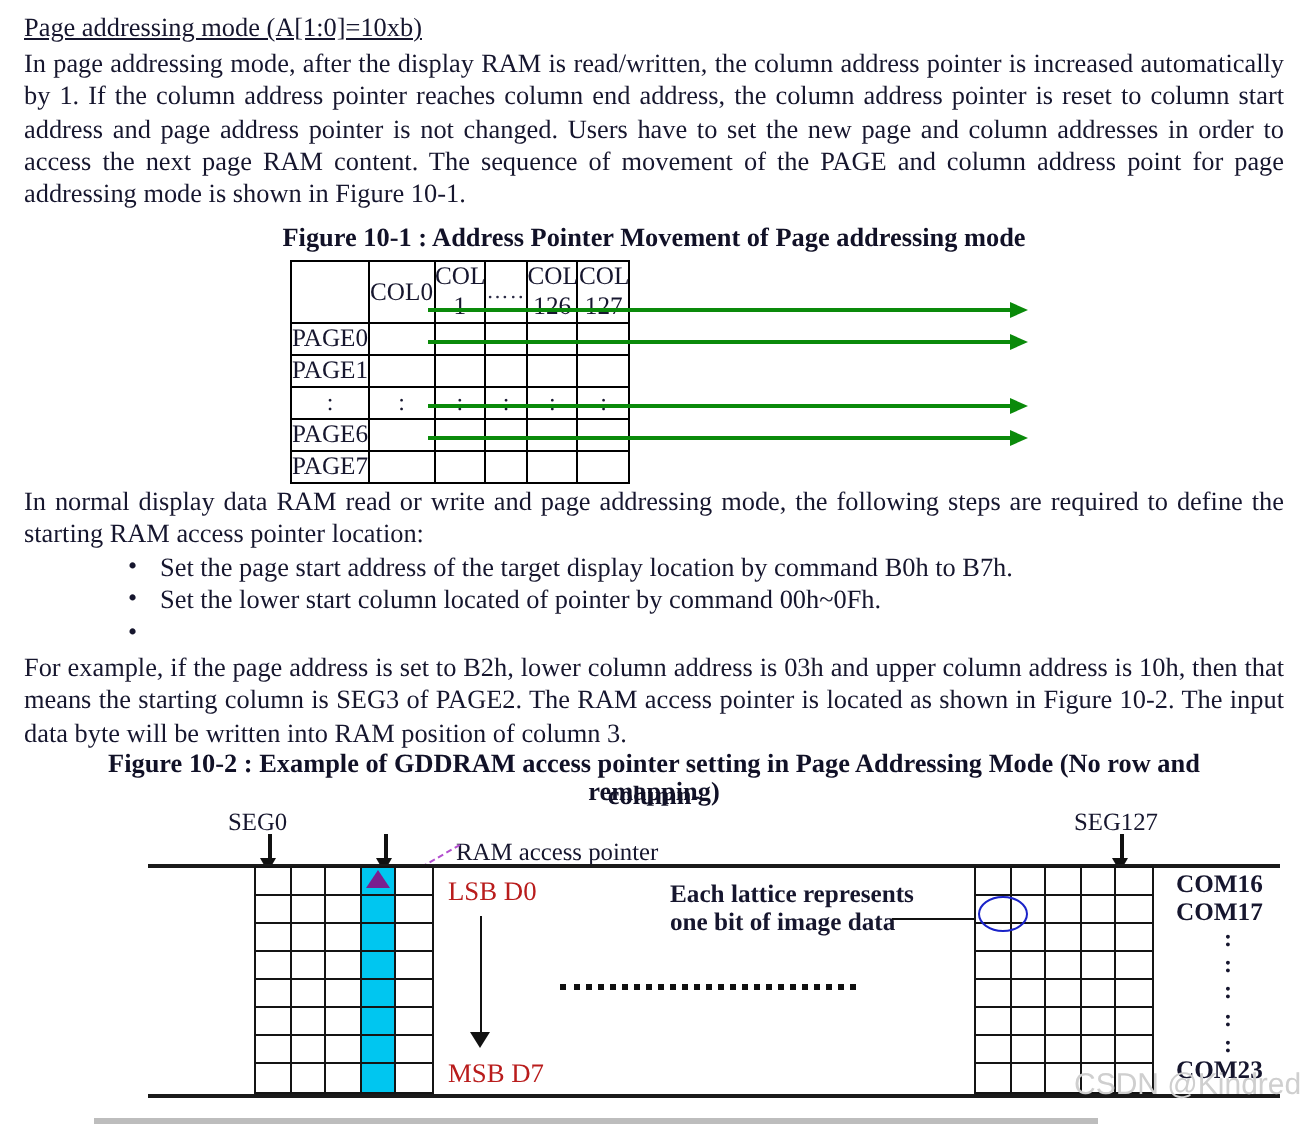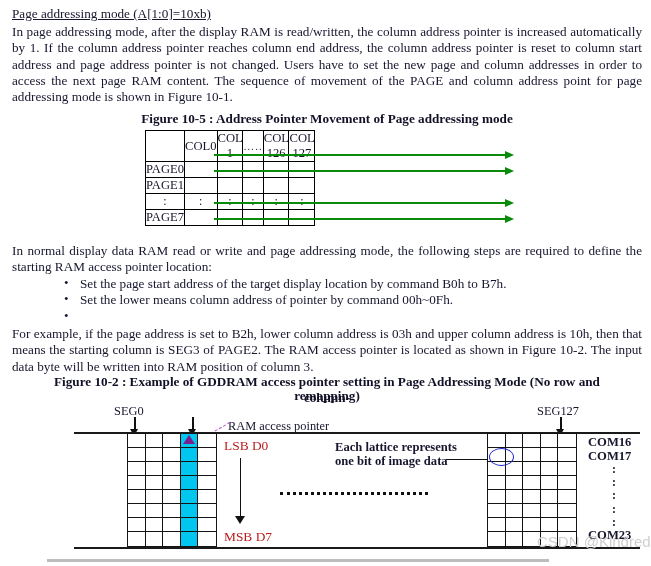--- a/index.html
+++ b/index.html
@@ -292,21 +292,21 @@
     background: #bdbdbd;
   }
 </style>
 </head>
 <body>
 
 <div class="hdr-link" style="left:12px; top:6px;">Page addressing mode (A[1:0]=10xb)</div>
 
 <div class="para" style="left:12px; top:24px; width:630px;">In page addressing mode, after the display RAM is read/written, the column address pointer is increased automatically by 1.  If the column address pointer reaches column end address, the column address pointer is reset to column start address and page address pointer is not changed. Users have to set the new page and column addresses in order to access the next page RAM content. The sequence of movement of the PAGE and column address point for page addressing mode is shown in Figure 10-1.</div>
 
-<div class="figcap" style="left:12px; top:111px; width:630px;">Figure 10-5 : Address Pointer Movement of Page addressing mode</div>
+<div class="figcap" style="left:12px; top:111px; width:630px;">Figure 10-1 : Address Pointer Movement of Page addressing mode</div>
 
 <div style="position:absolute; left:145px; top:130px;">
   <table id="fig1-table">
     <tbody>
         <tr class="hdr">
       <td class="rowlabel"></td>
       <td class="c0">COL0</td>
       <td class="c1">COL 1</td>
       <td class="c2 dots">…..</td>
       <td class="c3">COL 126</td>
@@ -330,20 +330,28 @@
     </tr>
     <tr>
       <td class="rowlabel colon">:</td>
       <td class="c0 colon">:</td>
       <td class="c1 colon">:</td>
       <td class="c2 colon">:</td>
       <td class="c3 colon">:</td>
       <td class="c4 colon">:</td>
     </tr>
     <tr>
+      <td class="rowlabel">PAGE6</td>
+      <td class="c0"></td>
+      <td class="c1"></td>
+      <td class="c2"></td>
+      <td class="c3"></td>
+      <td class="c4"></td>
+    </tr>
+    <tr>
       <td class="rowlabel">PAGE7</td>
       <td class="c0"></td>
       <td class="c1"></td>
       <td class="c2"></td>
       <td class="c3"></td>
       <td class="c4"></td>
     </tr>
   </tbody>
     </table>
 
@@ -367,21 +375,21 @@
 
 <div class="para" style="left:12px; top:243px; width:630px;">In normal display data RAM read or write and page addressing mode, the following steps are required to define the starting RAM access pointer location:</div>
 
 <ul class="bullets" style="left:62px; top:276px; width:580px;">
   <li>
     <span class="dot">•</span>
     <span>Set the page start address of the target display location by command B0h to B7h.</span>
   </li>
   <li>
     <span class="dot">•</span>
-    <span>Set the lower means column address of pointer by command 00h~0Fh.</span>
+    <span>Set the lower start column located of pointer by command 00h~0Fh.</span>
   </li>
   <li>
     <span class="dot">•</span>
   </li>
 </ul>
 
 <div class="para" style="left:12px; top:326px; width:630px;">For example, if the page address is set to B2h, lower column address is 03h and upper column address is 10h, then that means the starting column is SEG3 of PAGE2.  The RAM access pointer is located as shown in Figure 10-2.  The input data byte will be written into RAM position of column 3.</div>
 
 <div class="figcap" style="left:32px; top:374px; width:590px;">Figure 10-2 : Example of GDDRAM access pointer setting in Page Addressing Mode (No row and column-</div>
 <div class="figcap" style="left:32px; top:388px; width:590px;">remapping)</div>

